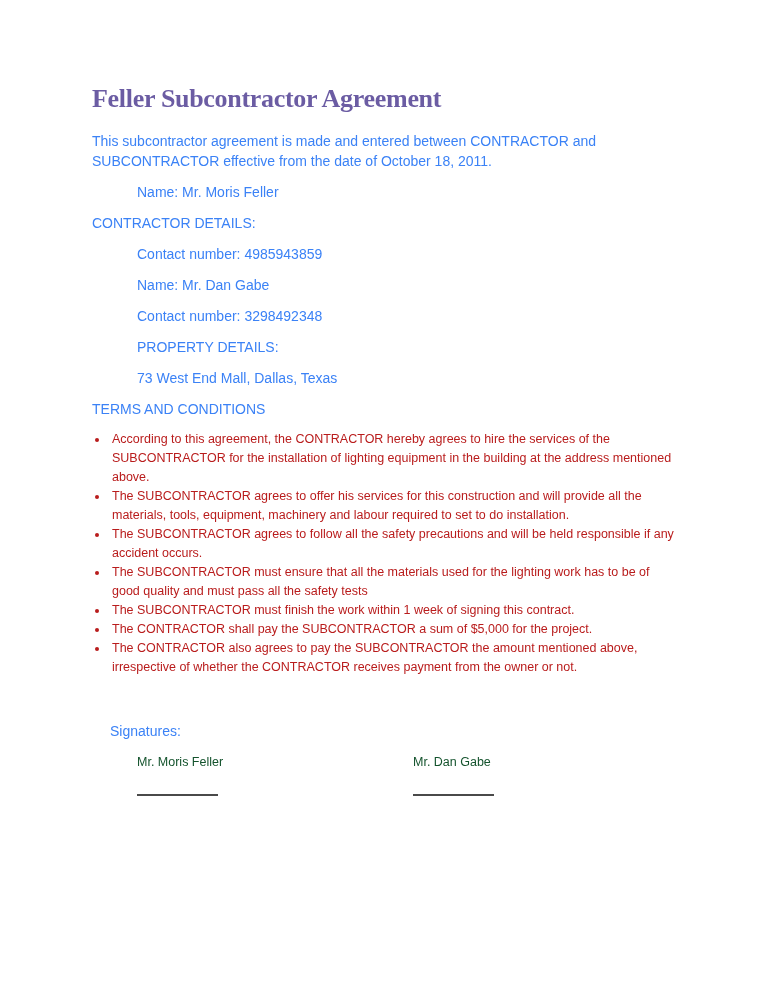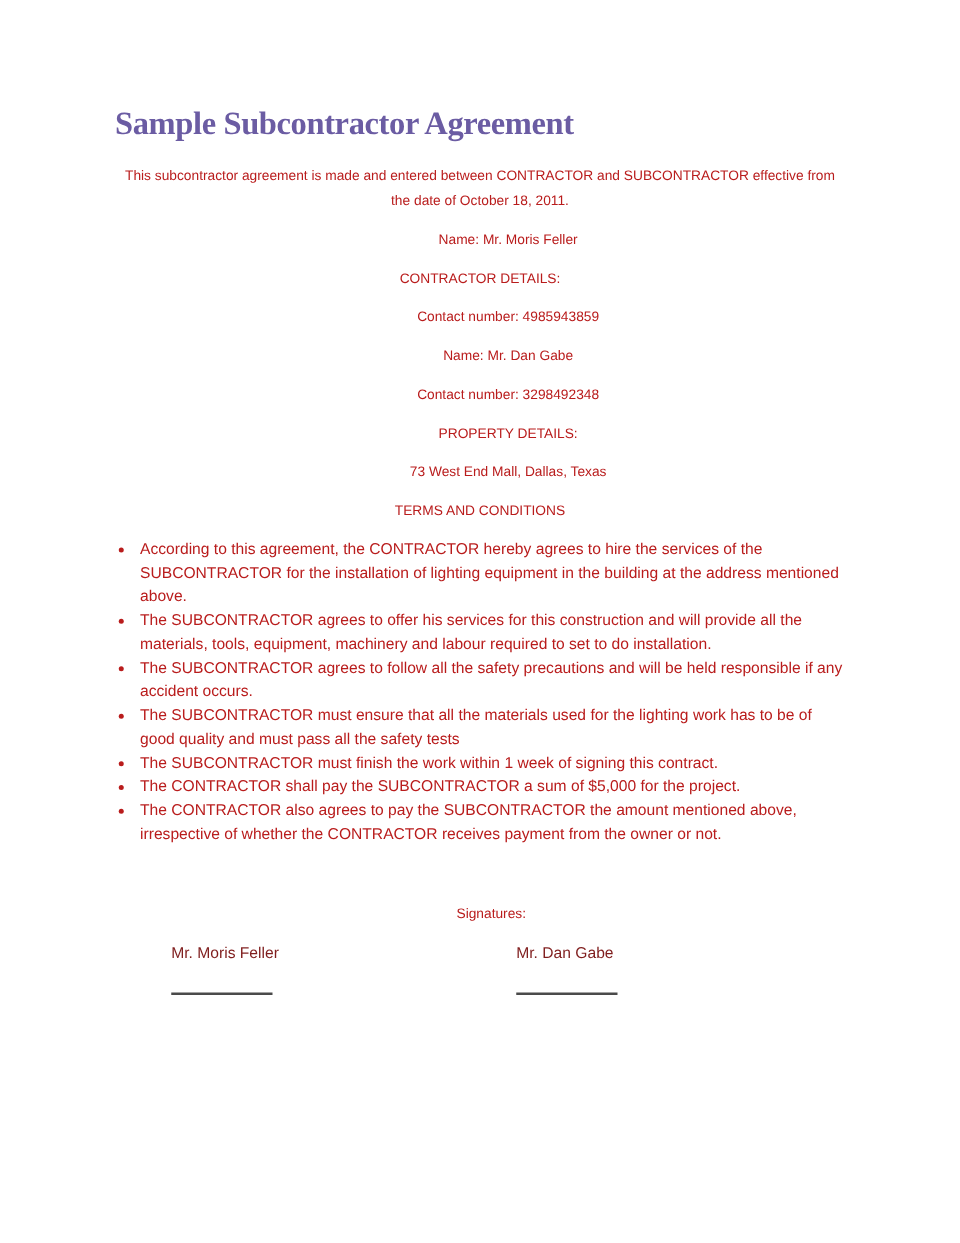--- a/index.html
+++ b/index.html
@@ -21,25 +21,24 @@
   }
   .doc-title {
     font-family: "Liberation Serif", "DejaVu Serif", serif;
     font-weight: bold;
     font-size: 26px;
     letter-spacing: -0.3px;
     color: #6b5ca3;
     margin: 0 0 17px 0;
   }
   .para {
-    font-size: 11px;
+    font-size: 14px;
     line-height: 20px;
     margin: 0 0 11px 0;
-    color: #b91c1c;
-    text-align: center;
+    color: #3b82f6;
   }
   .indent-1 {
     padding-left: 45px;
   }
   .terms-list {
     list-style: disc outside;
     margin: 0 0 0 0;
     padding-left: 17px;
     font-size: 12.5px;
     line-height: 19px;
@@ -62,35 +61,35 @@
     margin-left: 45px;
     width: 276px;
     flex: 0 0 auto;
   }
   .sig-col-right {
     flex: 0 0 auto;
   }
   .sig-name {
     font-size: 12.5px;
     line-height: 20px;
-    color: #7f1d1d;
+    color: #14532d;
   }
   .sig-line {
     width: 81px;
     height: 0;
     border-bottom: 2px solid #4a4a4a;
     margin-top: 22px;
   }
 </style>
 </head>
 <body>
 
 <div class="page">
 
-  <h1 class="doc-title">Sample Subcontractor Agreement</h1>
+  <h1 class="doc-title">Feller Subcontractor Agreement</h1>
 
   <p class="para">This subcontractor agreement is made and entered between CONTRACTOR and SUBCONTRACTOR effective from the date of October 18, 2011.</p>
 
   <p class="para indent-1">Name: Mr. Moris Feller</p>
 
   <p class="para">CONTRACTOR DETAILS:</p>
 
   <p class="para indent-1">Contact number: 4985943859</p>
 
 

